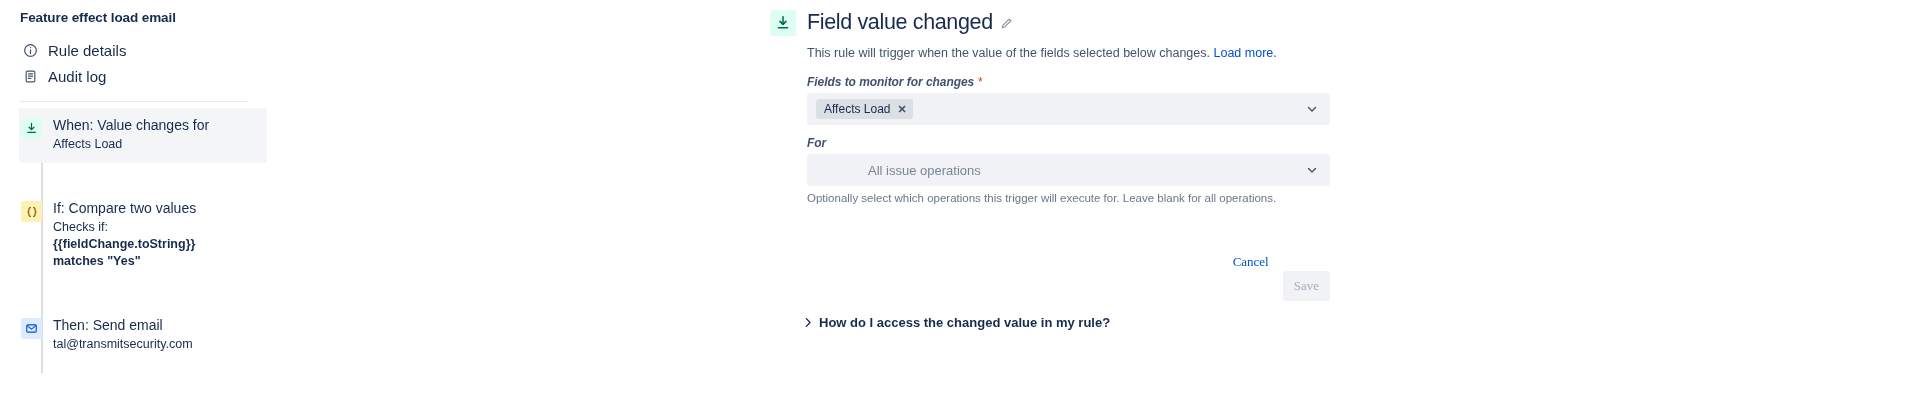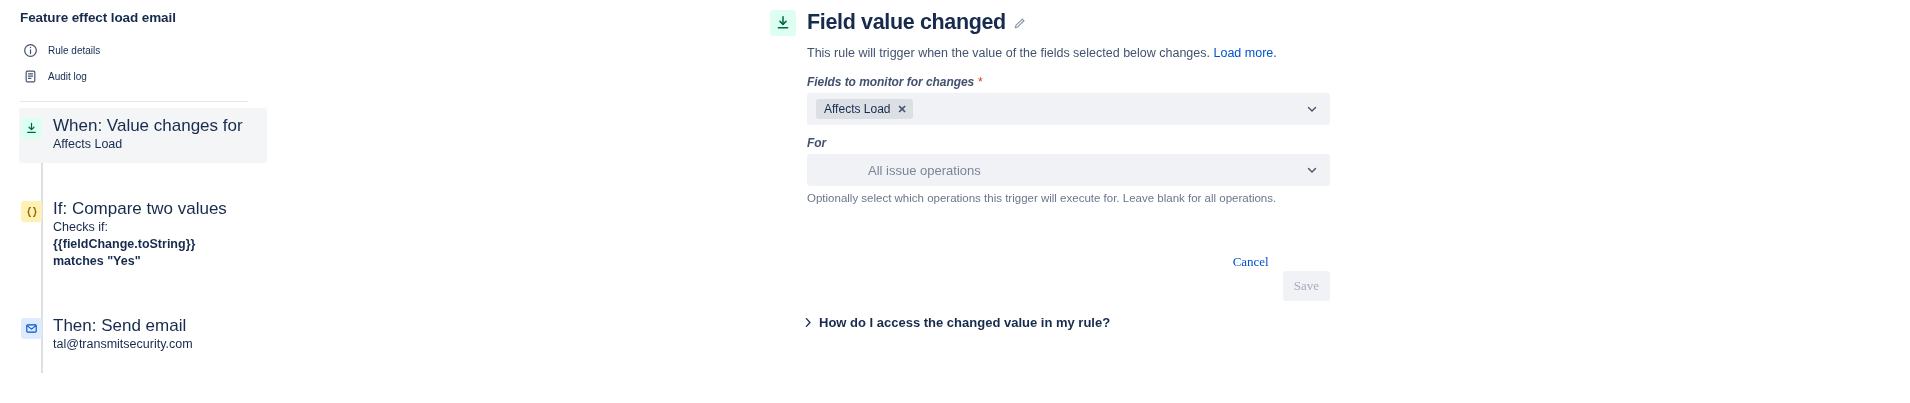--- a/index.html
+++ b/index.html
@@ -37,21 +37,21 @@
     padding-left: 3px;
     cursor: pointer;
   }
   .nav-ico {
     width: 15px; height: 15px;
     flex: 0 0 15px;
     display: flex; align-items: center; justify-content: center;
     color: #44546f;
   }
   .nav-label {
-    font-size: 10px;
+    font-size: 15px;
     color: #172b4d;
     white-space: nowrap;
   }
   .nav-divider {
     height: 1px;
     background: #e4e6ea;
     margin: 12px 0 6px 0;
     width: 228px;
   }
 
@@ -86,21 +86,21 @@
     flex: 0 0 21px;
     border-radius: 3px;
     display: flex; align-items: center; justify-content: center;
     margin-top: 2px;
   }
   .comp-ico.trigger { background: #dcfff1; color: #006644; }
   .comp-ico.condition { background: #fff0b3; color: #7f5f01; }
   .comp-ico.action { background: #deebff; color: #0052cc; }
   .comp-body { min-width: 0; }
   .comp-title {
-    font-size: 17px;
+    font-size: 14px;
     line-height: 19px;
     color: #172b4d;
     white-space: nowrap;
   }
   .comp-sub {
     font-size: 12.5px;
     line-height: 17px;
     color: #172b4d;
     margin-top: 1px;
   }
@@ -124,21 +124,21 @@
   .head-ico {
     width: 26px; height: 26px;
     flex: 0 0 26px;
     border-radius: 3px;
     background: #dcfff1;
     color: #006644;
     display: flex; align-items: center; justify-content: center;
   }
   .head-title {
     font-size: 21.5px;
-    font-weight: bold;
+    font-weight: normal;
     color: #172b4d;
     letter-spacing: -0.35px;
     line-height: 27px;
   }
   .pencil-icon {
     margin-left: 7px;
     color: #8993a4;
     display: inline-flex;
     vertical-align: middle;
     cursor: pointer;

